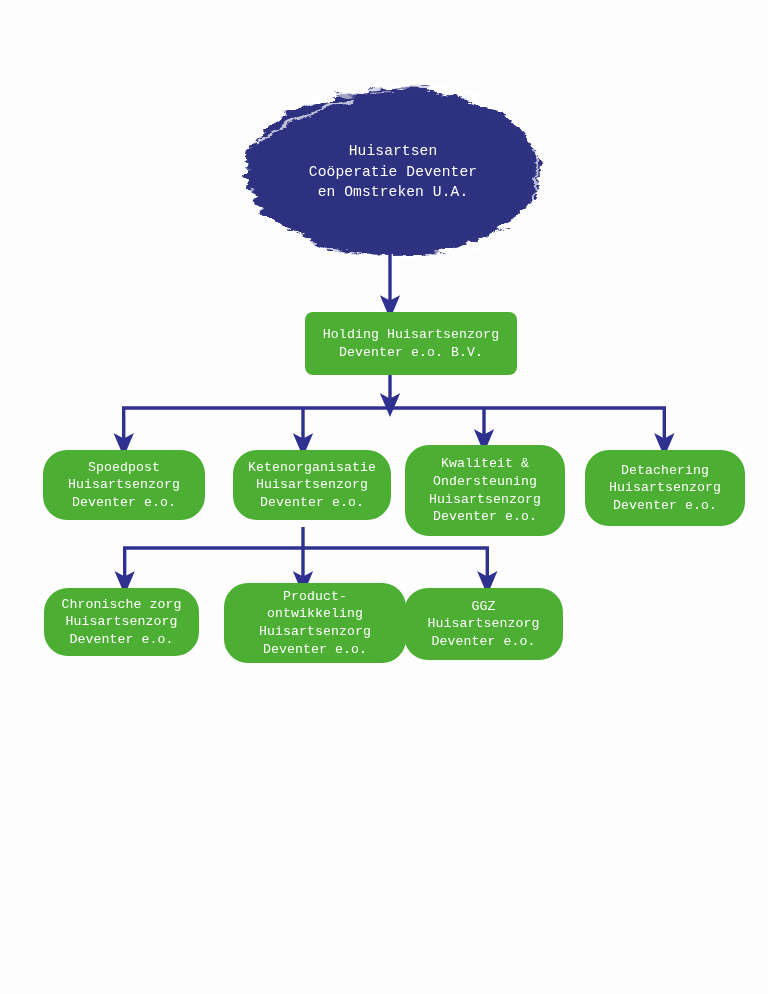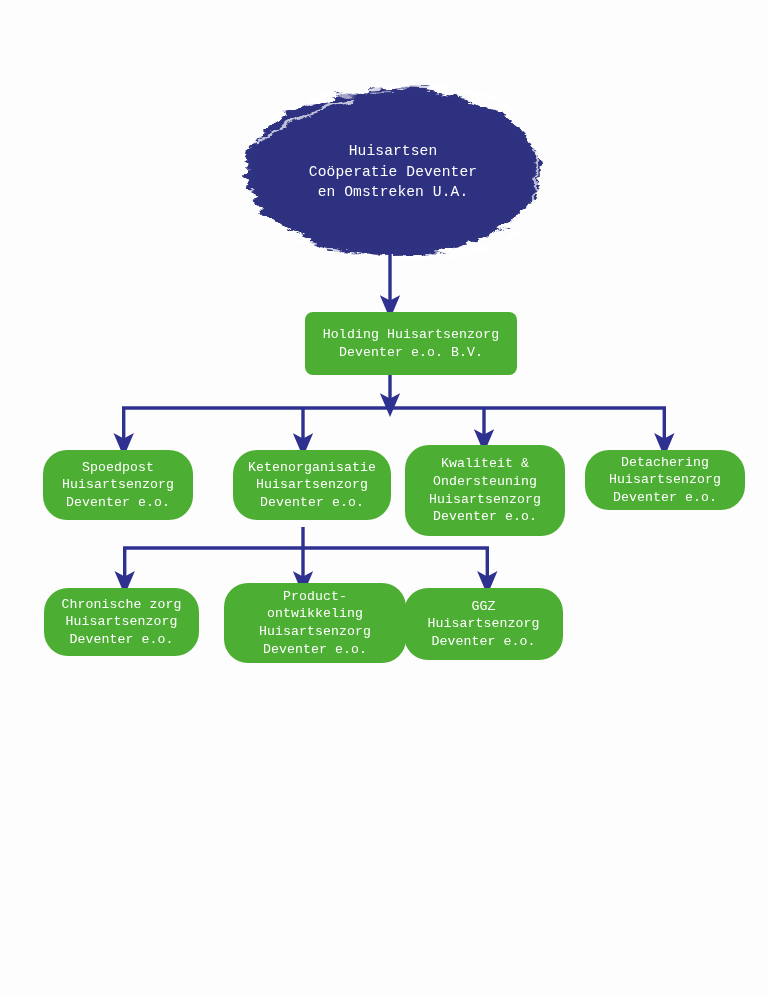--- a/index.html
+++ b/index.html
@@ -120,40 +120,40 @@
     <span class="root-label">Huisartsen
 Coöperatie Deventer
 en Omstreken U.A.</span>
   </div>
 
   <div class="node node-green" style="left:305px; top:312px; width:212px; height:63px; border-radius:8px;">
     <span class="node-label">Holding Huisartsenzorg
 Deventer e.o. B.V.</span>
   </div>
 
-  <div class="node node-green" style="left:43px; top:450px; width:150px; height:70px;">
+  <div class="node node-green" style="left:43px; top:450px; width:162px; height:70px;">
     <span class="node-label">Spoedpost
 Huisartsenzorg
 Deventer e.o.</span>
   </div>
 
   <div class="node node-green" style="left:225px; top:450px; width:158px; height:70px;margin-left:8px;">
     <span class="node-label">Ketenorganisatie
 Huisartsenzorg
 Deventer e.o.</span>
   </div>
 
   <div class="node node-green" style="left:405px; top:445px; width:160px; height:91px;">
     <span class="node-label">Kwaliteit &amp;
 Ondersteuning
 Huisartsenzorg
 Deventer e.o.</span>
   </div>
 
-  <div class="node node-green" style="left:585px; top:450px; width:160px; height:60px;">
+  <div class="node node-green" style="left:585px; top:450px; width:160px; height:76px;">
     <span class="node-label">Detachering
 Huisartsenzorg
 Deventer e.o.</span>
   </div>
 
   <div class="node node-green" style="left:44px; top:588px; width:155px; height:68px;">
     <span class="node-label">Chronische zorg
 Huisartsenzorg
 Deventer e.o.</span>
   </div>

